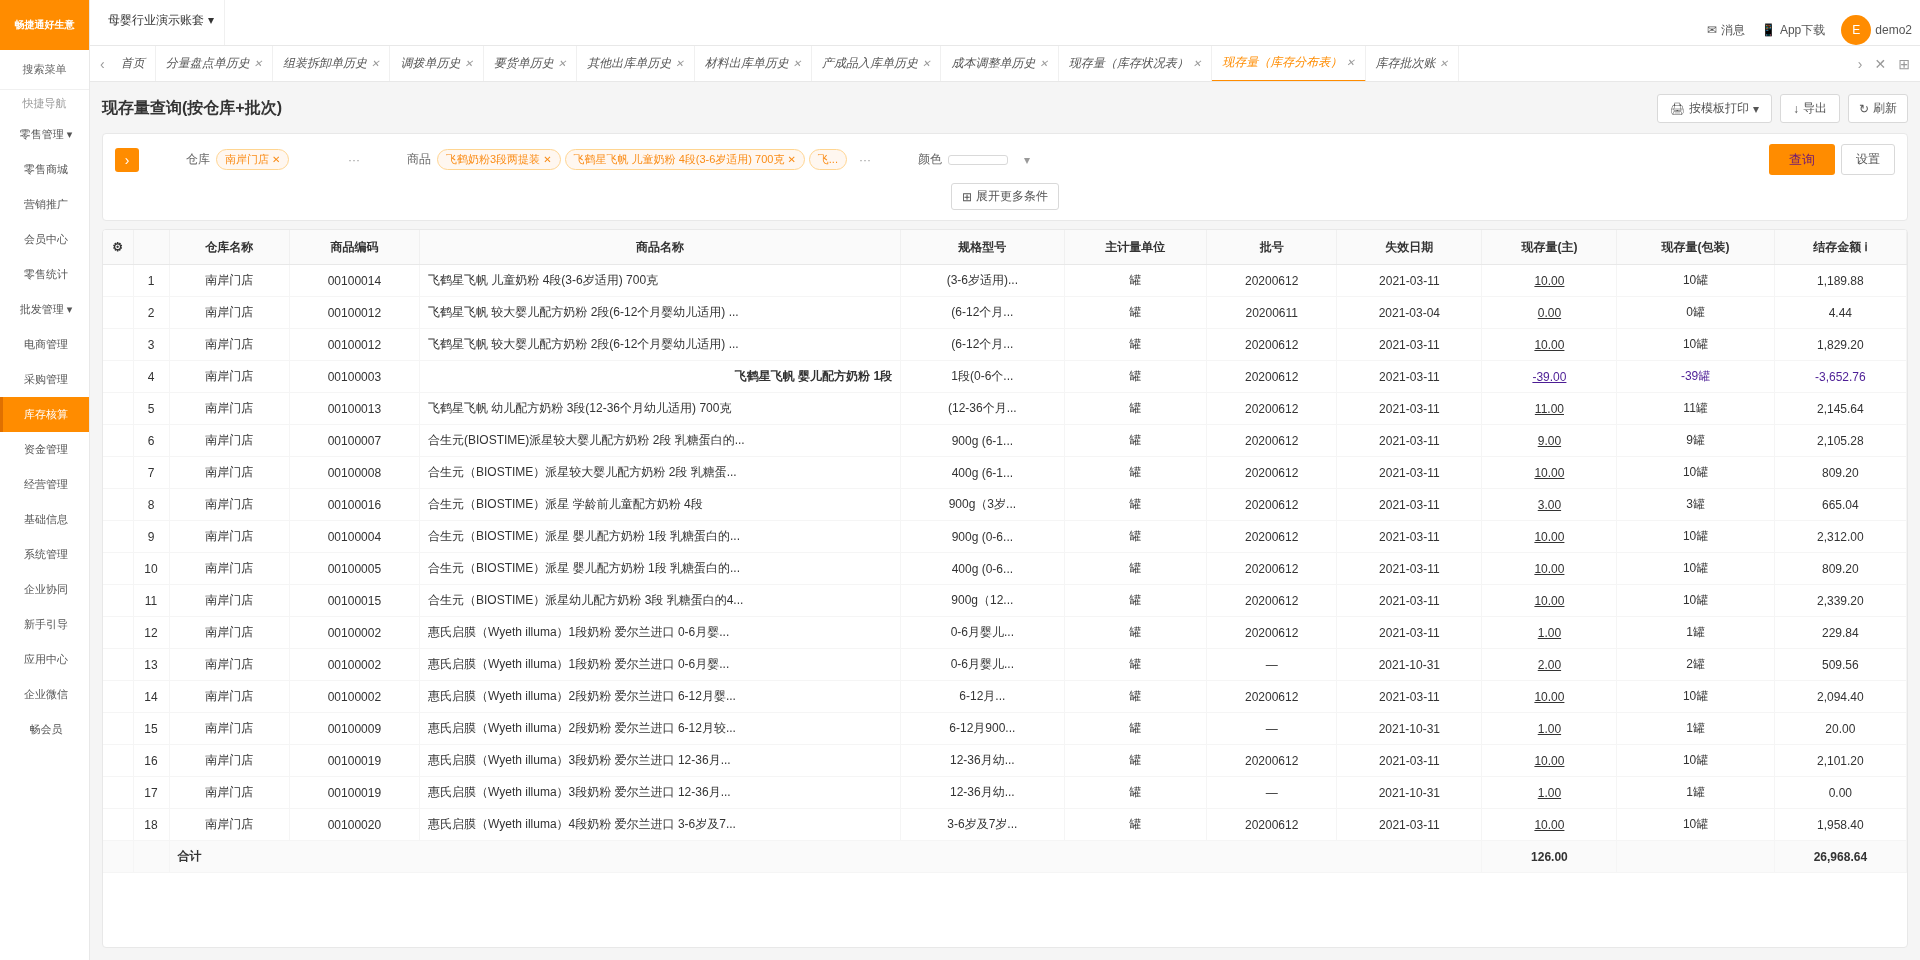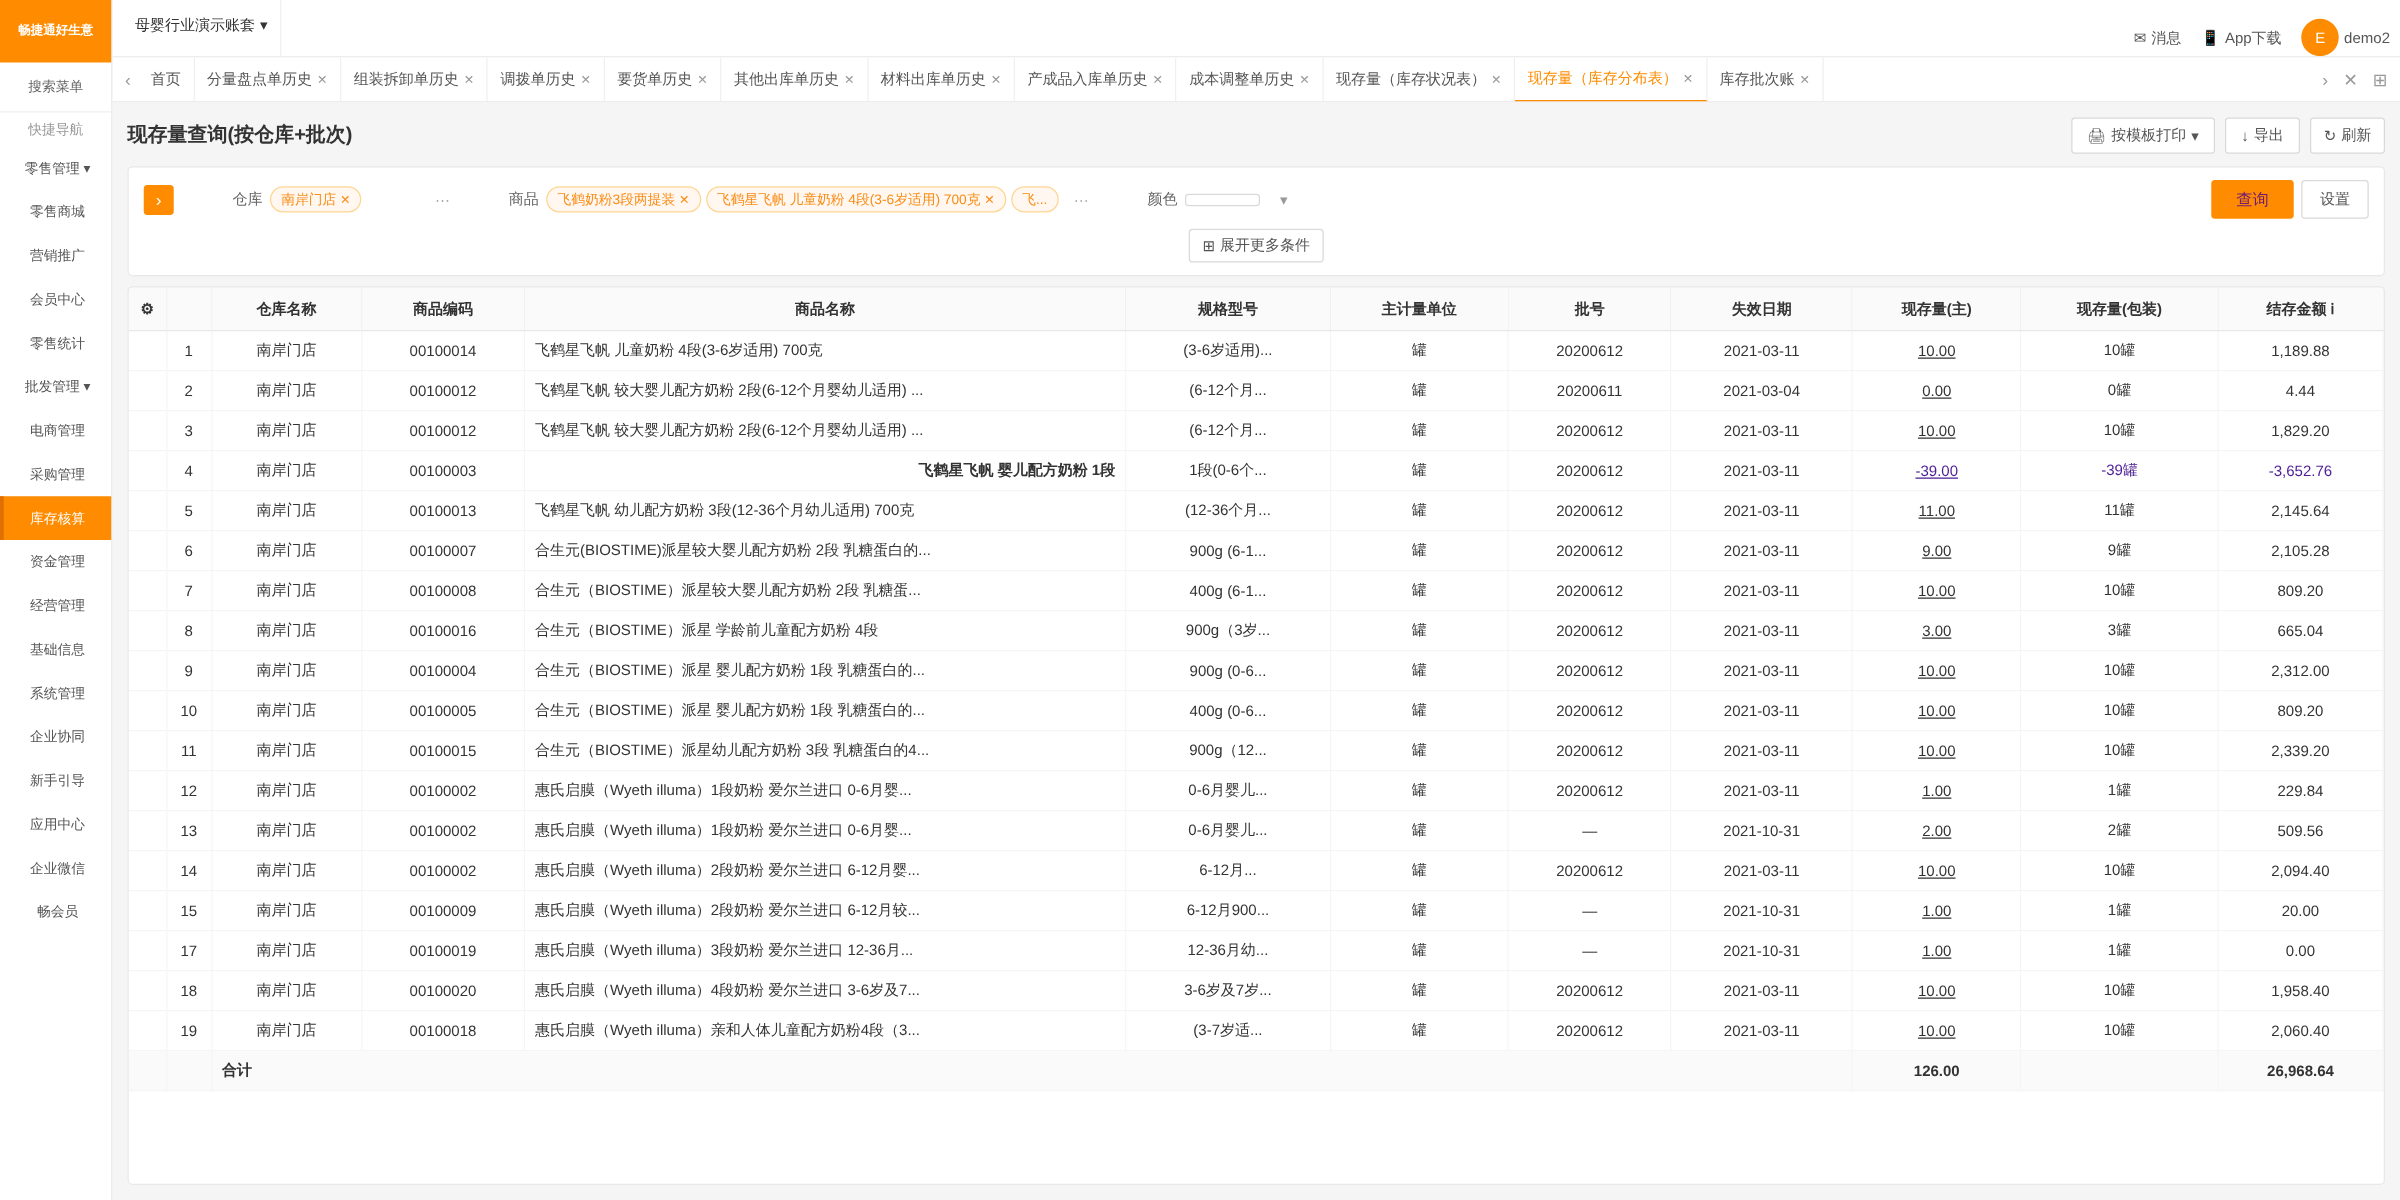--- a/index.html
+++ b/index.html
@@ -124,21 +124,21 @@
       </div>
       <div class="top-nav-icon">
         <div class="avatar">E</div>
         <span>demo2</span>
       </div>
     </div>
   </div>
 
   <div class="tab-bar">
     <div class="tab-nav-btn">‹</div>
-    <div id="tabs-container" style="display:flex;align-items:center;overflow:hidden;flex:1;">
+    <div id="tabs-container" style="display:flex;align-items:center;overflow:hidden;flex:1;font-style:italic;">
         <div class="tab-item">
           <span>首页</span>
         </div>
         <div class="tab-item">
           <span>分量盘点单历史</span> 
           <span class="tab-close">✕</span>
         </div>
         <div class="tab-item">
           <span>组装拆卸单历史</span> 
           <span class="tab-close">✕</span>
@@ -487,20 +487,34 @@
     <td>6-12月900...</td>
     <td>罐</td>
     <td>—</td>
     <td>2021-10-31</td>
     <td><span class="underline-link">1.00</span></td>
     <td>1罐</td>
     <td>20.00</td>
   </tr>
             <tr>
     <td></td>
+    <td>16</td>
+    <td>南岸门店</td>
+    <td>00100019</td>
+    <td style="text-align:left;max-width:260px;overflow:hidden;text-overflow:ellipsis;">惠氏启膜（Wyeth illuma）3段奶粉 爱尔兰进口 12-36月...</td>
+    <td>12-36月幼...</td>
+    <td>罐</td>
+    <td>20200612</td>
+    <td>2021-03-11</td>
+    <td><span class="underline-link">10.00</span></td>
+    <td>10罐</td>
+    <td>2,101.20</td>
+  </tr>
+            <tr>
+    <td></td>
     <td>17</td>
     <td>南岸门店</td>
     <td>00100019</td>
     <td style="text-align:left;max-width:260px;overflow:hidden;text-overflow:ellipsis;">惠氏启膜（Wyeth illuma）3段奶粉 爱尔兰进口 12-36月...</td>
     <td>12-36月幼...</td>
     <td>罐</td>
     <td>—</td>
     <td>2021-10-31</td>
     <td><span class="underline-link">1.00</span></td>
     <td>1罐</td>
@@ -512,34 +526,20 @@
     <td>南岸门店</td>
     <td>00100020</td>
     <td style="text-align:left;max-width:260px;overflow:hidden;text-overflow:ellipsis;">惠氏启膜（Wyeth illuma）4段奶粉 爱尔兰进口 3-6岁及7...</td>
     <td>3-6岁及7岁...</td>
     <td>罐</td>
     <td>20200612</td>
     <td>2021-03-11</td>
     <td><span class="underline-link">10.00</span></td>
     <td>10罐</td>
     <td>1,958.40</td>
-  </tr>
-            <tr>
-    <td></td>
-    <td>19</td>
-    <td>南岸门店</td>
-    <td>00100018</td>
-    <td style="text-align:left;max-width:260px;overflow:hidden;text-overflow:ellipsis;">惠氏启膜（Wyeth illuma）亲和人体儿童配方奶粉4段（3...</td>
-    <td>(3-7岁适...</td>
-    <td>罐</td>
-    <td>20200612</td>
-    <td>2021-03-11</td>
-    <td><span class="underline-link">10.00</span></td>
-    <td>10罐</td>
-    <td>2,060.40</td>
   </tr>
             <tr class="summary-row">
   <td></td>
   <td></td>
   <td colspan="7" style="text-align:left;">合计</td>
   <td>126.00</td>
   <td></td>
   <td>26,968.64</td>
 </tr>
           </tbody>

